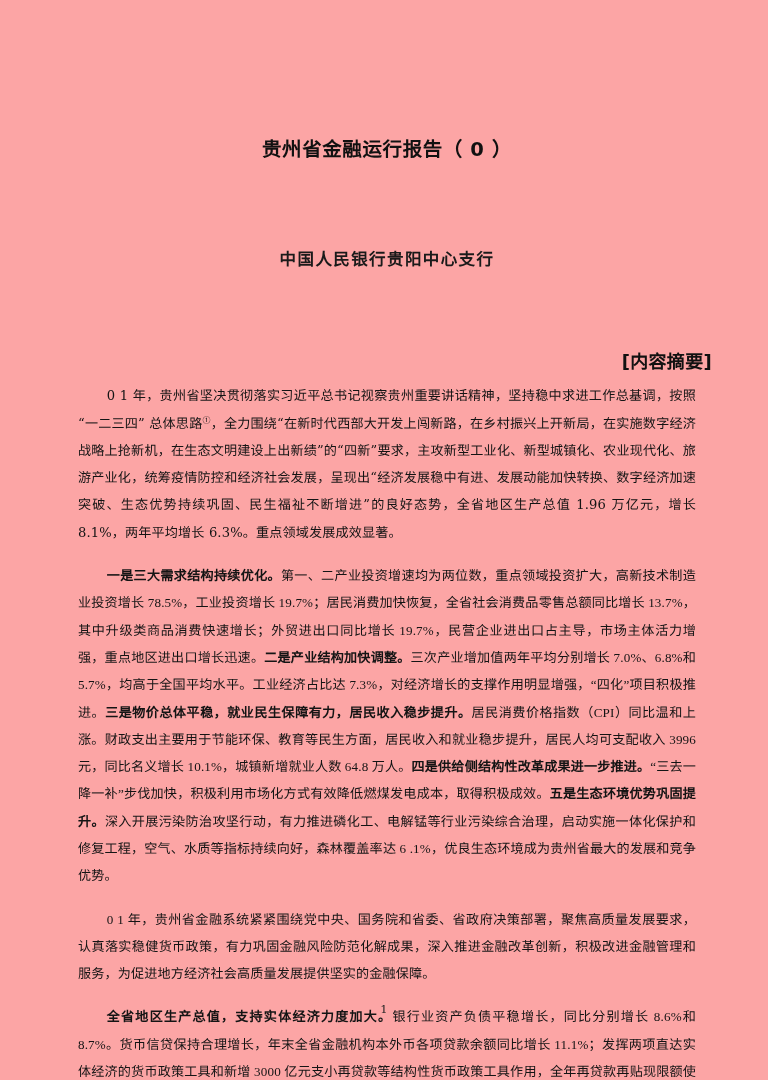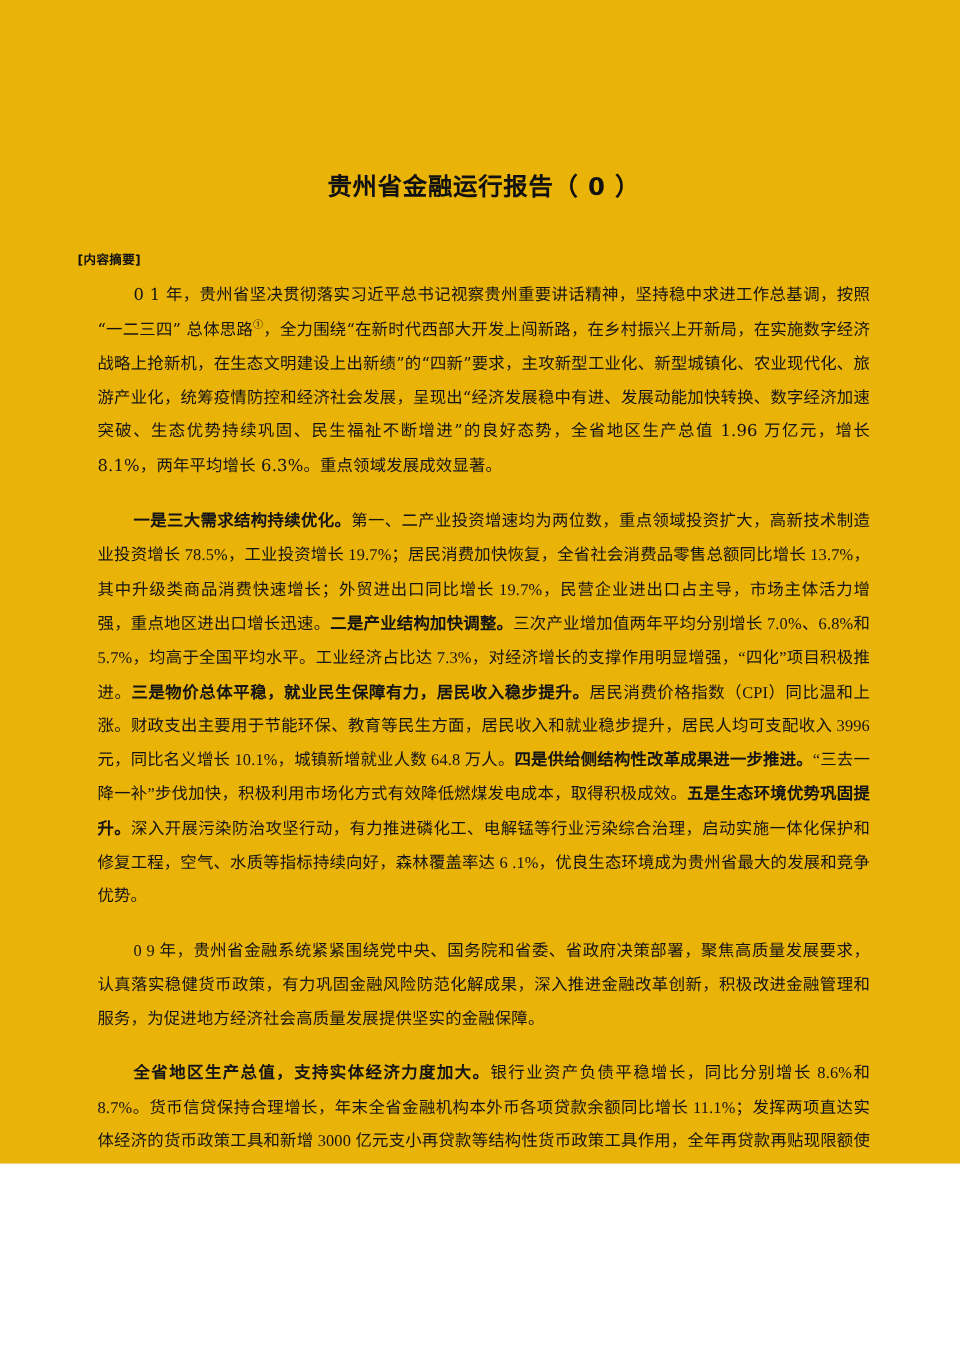--- a/index.html
+++ b/index.html
@@ -8,23 +8,23 @@
     padding: 0;
     background: #ffffff;
   }
   body {
     font-family: "DejaVu Serif", "Liberation Serif", serif;
     color: #000000;
   }
   .page {
     position: relative;
     width: 768px;
-    height: 931px;
+    height: 1080px;
     margin: 0 auto;
-    background: #eab308;
+    background: #fca5a5;
     box-sizing: border-box;
     overflow: hidden;
   }
   .content {
     position: absolute;
     left: 62px;
     top: 0;
     width: 650px;
   }
 
@@ -54,25 +54,26 @@
   .org-secondary {
     font-size: 14.5px;
     letter-spacing: 1.2px;
     margin-top: 27px;
   }
 
   
   .section-heading {
     font-family: "DejaVu Sans", "Liberation Sans", sans-serif;
     font-weight: 700;
-    font-size: 10px;
-    margin-top: 35px;
+    font-size: 18px;
+    margin-top: 77px;
     margin-bottom: 0;
     letter-spacing: 0.3px;
     color: #111;
+    text-align: right;
   }
 
   
   .body-text {
     margin: 16px;
     font-size: 13.1px;
     line-height: 27.3px;
     text-align: justify;
     text-justify: inter-ideograph;
     letter-spacing: 0.15px;
@@ -132,29 +133,30 @@
 </style>
 </head>
 <body>
 
 <div class="page">
 
   <div class="content">
 
     <h1 class="doc-title">贵州省金融运行报告（ 0 ）</h1>
 
+    <div class="org-line org-primary">中国人民银行贵阳中心支行</div>
 
 
     <h2 class="section-heading">[内容摘要]</h2>
 
     <p class="body-text indent first"><span>0 1 年，贵州省坚决贯彻落实习近平总书记视察贵州重要讲话精神，坚持稳中求进工作总基调，按照“一二三四” 总体思路</span><sup class="fn-mark">①</sup><span>，全力围绕“在新时代西部大开发上闯新路，在乡村振兴上开新局，在实施数字经济战略上抢新机，在生态文明建设上出新绩”的“四新”要求，主攻新型工业化、新型城镇化、农业现代化、旅游产业化，统筹疫情防控和经济社会发展，呈现出“经济发展稳中有进、发展动能加快转换、数字经济加速突破、生态优势持续巩固、民生福祉不断增进”的良好态势，全省地区生产总值 1.96 万亿元，增长 8.1%，两年平均增长 6.3%。重点领域发展成效显著。</span></p>
 
     <p class="body-text indent"><b class="lead">一是三大需求结构持续优化。</b><span>第一、二产业投资增速均为两位数，重点领域投资扩大，高新技术制造业投资增长 78.5%，工业投资增长 19.7%；居民消费加快恢复，全省社会消费品零售总额同比增长 13.7%，其中升级类商品消费快速增长；外贸进出口同比增长 19.7%，民营企业进出口占主导，市场主体活力增强，重点地区进出口增长迅速。</span><b class="lead">二是产业结构加快调整。</b><span>三次产业增加值两年平均分别增长 7.0%、6.8%和 5.7%，均高于全国平均水平。工业经济占比达  7.3%，对经济增长的支撑作用明显增强，“四化”项目积极推进。</span><b class="lead">三是物价总体平稳，就业民生保障有力，居民收入稳步提升。</b><span>居民消费价格指数（CPI）同比温和上涨。财政支出主要用于节能环保、教育等民生方面，居民收入和就业稳步提升，居民人均可支配收入  3996 元，同比名义增长 10.1%，城镇新增就业人数 64.8 万人。</span><b class="lead">四是供给侧结构性改革成果进一步推进。</b><span>“三去一降一补”步伐加快，积极利用市场化方式有效降低燃煤发电成本，取得积极成效。</span><b class="lead">五是生态环境优势巩固提升。</b><span>深入开展污染防治攻坚行动，有力推进磷化工、电解锰等行业污染综合治理，启动实施一体化保护和修复工程，空气、水质等指标持续向好，森林覆盖率达 6 .1%，优良生态环境成为贵州省最大的发展和竞争优势。</span></p>
 
-    <p class="body-text indent">0 9 年，贵州省金融系统紧紧围绕党中央、国务院和省委、省政府决策部署，聚焦高质量发展要求，认真落实稳健货币政策，有力巩固金融风险防范化解成果，深入推进金融改革创新，积极改进金融管理和服务，为促进地方经济社会高质量发展提供坚实的金融保障。</p>
+    <p class="body-text indent">0 1 年，贵州省金融系统紧紧围绕党中央、国务院和省委、省政府决策部署，聚焦高质量发展要求，认真落实稳健货币政策，有力巩固金融风险防范化解成果，深入推进金融改革创新，积极改进金融管理和服务，为促进地方经济社会高质量发展提供坚实的金融保障。</p>
 
     <p class="body-text indent"><b class="lead">全省地区生产总值，支持实体经济力度加大。</b><span>银行业资产负债平稳增长，同比分别增长 8.6%和 8.7%。货币信贷保持合理增长，年末全省金融机构本外币各项贷款余额同比增长 11.1%；发挥两项直达实体经济的货币政策工具和新增 3000 亿元支小再贷款等结构性货币政策工具作用，全年再贷款再贴现限额使用率达 95.7%。金融支持实体经济发展效果显著，信贷结构持续优化。普惠小微贷款实现“量增、价降、面扩”；制造业中长期贷款保持快速增长；涉农贷款较年初增加 16  8.6 亿元；严格落实房地产金融审慎管理制度，房地产贷款平稳增长。</span></p>
 
   </div>
 
 
   <div class="page-number">1</div>
 
 </div>
 

